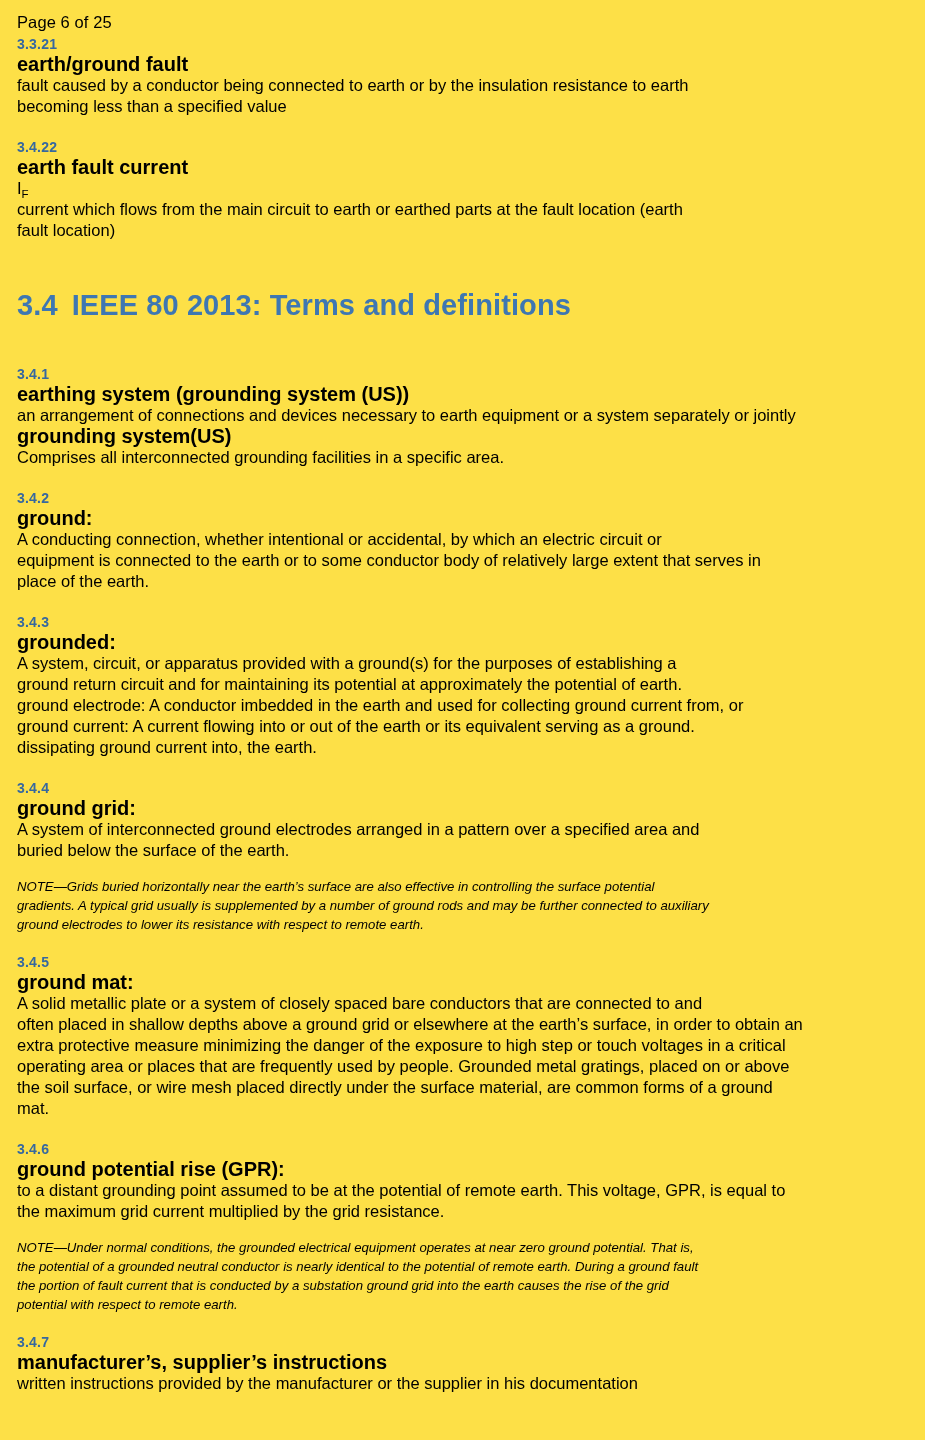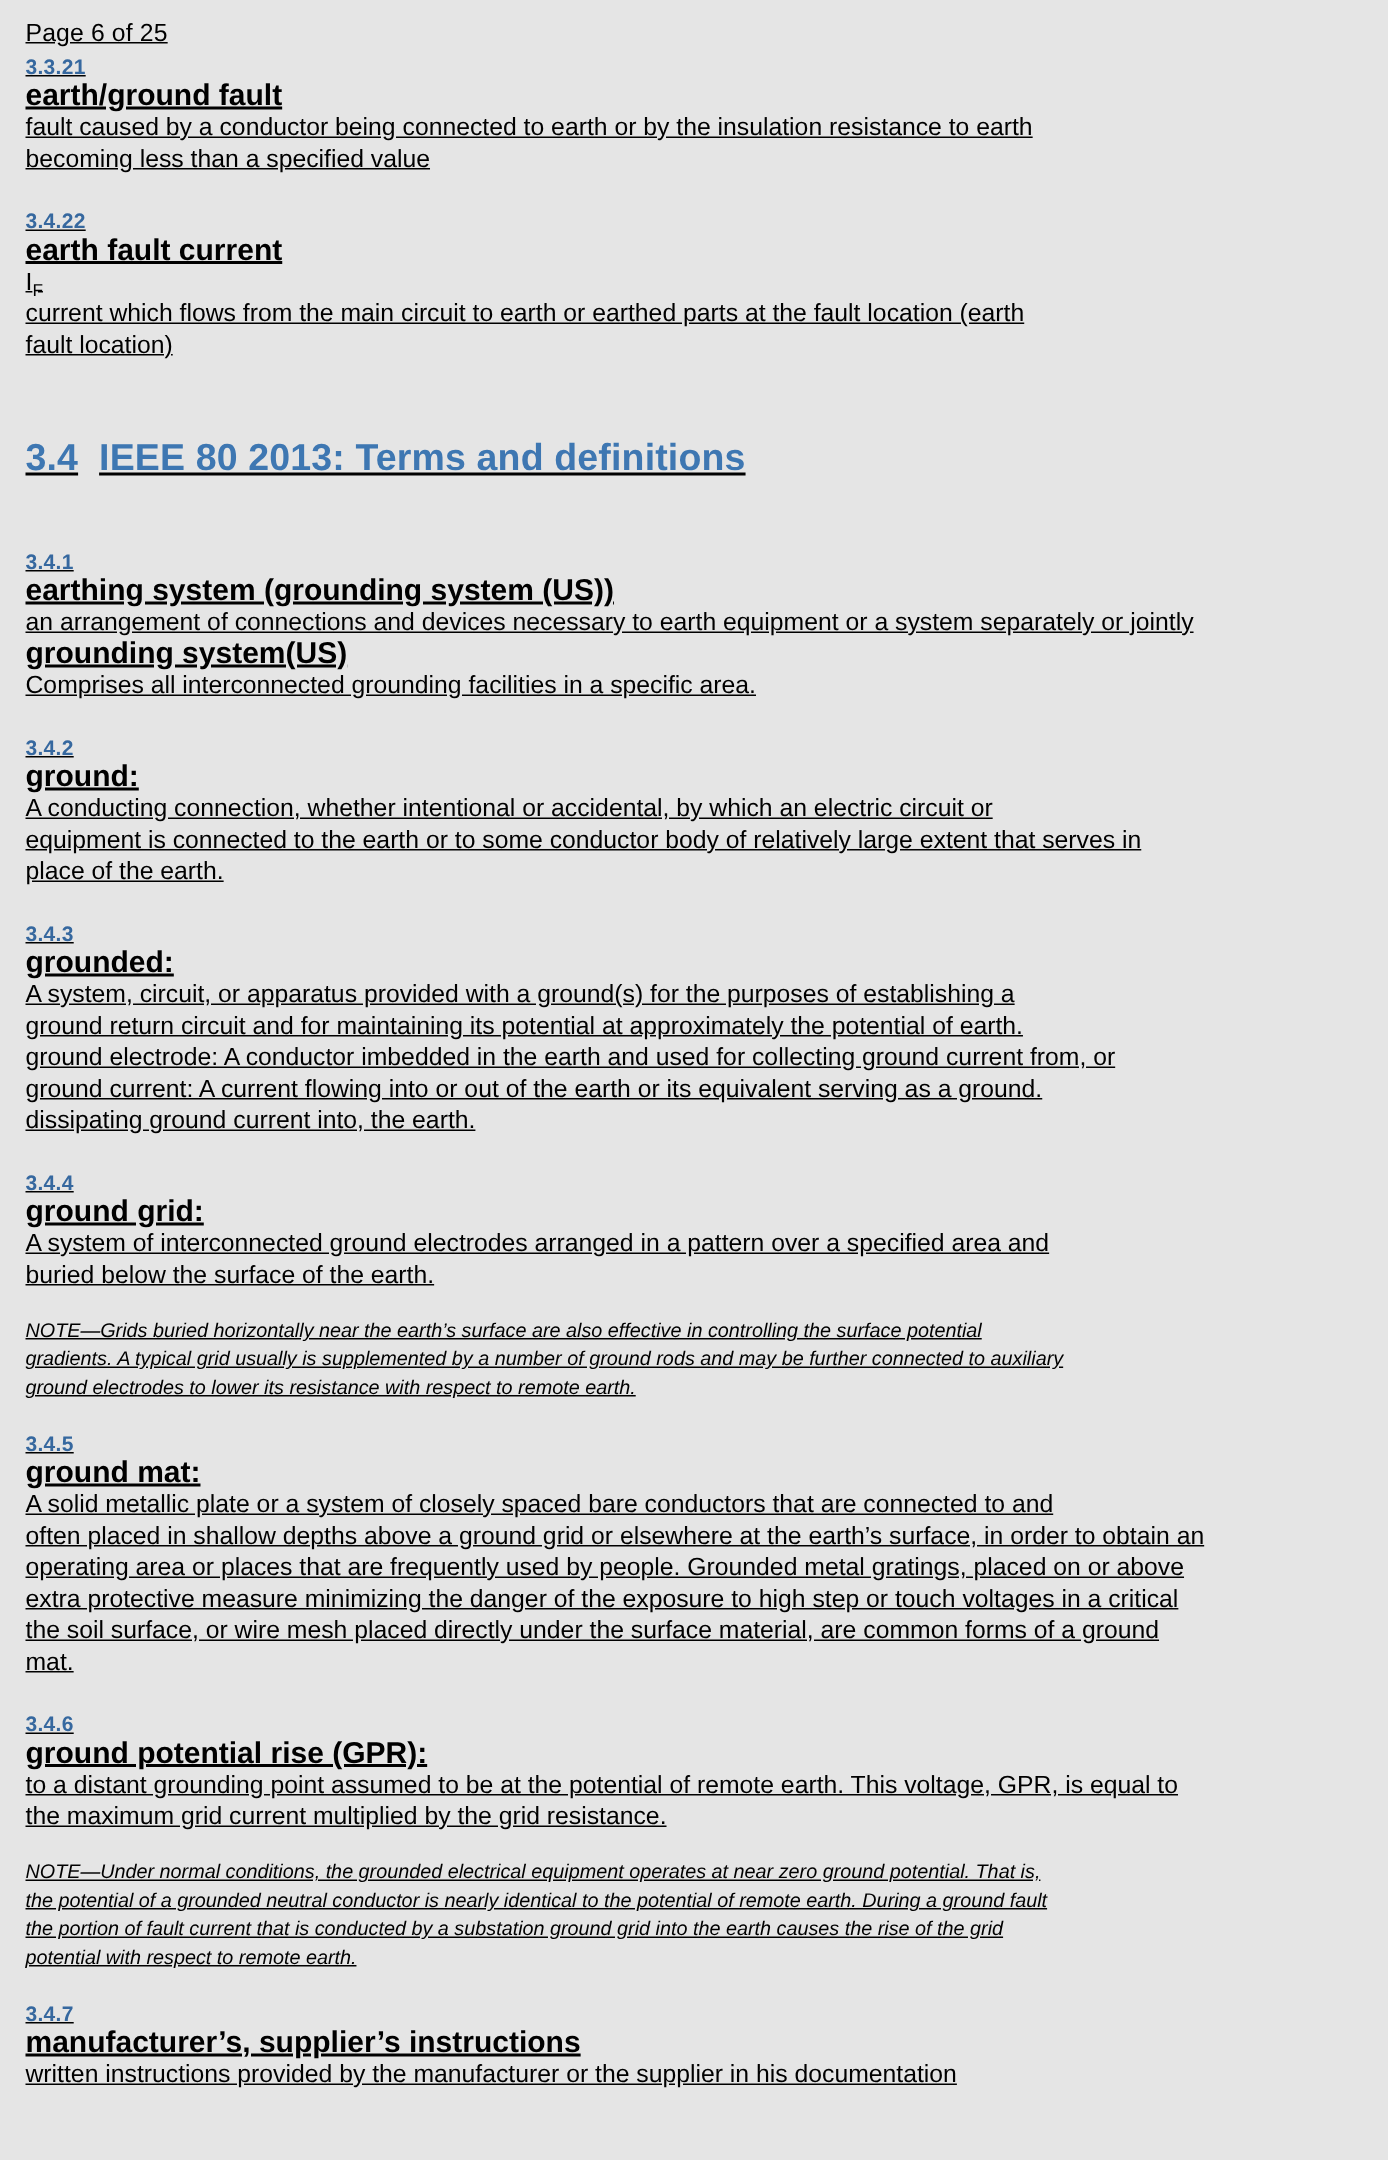--- a/index.html
+++ b/index.html
@@ -11,25 +11,24 @@
     width: 925px;
     height: 1440px;
     font-family: "Liberation Sans", sans-serif;
     color: #000000;
     -webkit-font-smoothing: antialiased;
   }
   .page {
     position: relative;
     width: 925px;
     height: 1440px;
-    background: #e5e5e5;
+    background: #fde047;
     box-sizing: border-box;
     padding: 12px 18px 0 17px;
     overflow: hidden;
-    text-decoration: underline;
   }
   .page-header {
     font-size: 16.5px;
     line-height: 21px;
     color: #000;
     margin: 0 0 1px 0;
     letter-spacing: 0.1px;
   }
   .clause-num {
     font-size: 14px;
@@ -58,21 +57,21 @@
     line-height: 0;
   }
   .note {
     font-size: 13.2px;
     line-height: 19px;
     font-style: italic;
     color: #000;
     margin: 0;
   }
   .section-heading {
-    font-size: 25px;
+    font-size: 29px;
     line-height: 28px;
     font-weight: bold;
     color: #3E77B2;
     margin: 0;
     letter-spacing: 0.1px;
   }
   .section-heading .sh-num { margin-right: 14px; }
 
   
   .entry { margin: 0; }
@@ -155,22 +154,22 @@
     <div class="note">ground electrodes to lower its resistance with respect to remote earth.</div>
   </div>
 
   <div class="gap-note-after"></div>
 
   <div class="entry">
     <div class="clause-num">3.4.5</div>
     <div class="term">ground mat:</div>
     <div class="def">A solid metallic plate or a system of closely spaced bare conductors that are connected to and</div>
     <div class="def">often placed in shallow depths above a ground grid or elsewhere at the earth’s surface, in order to obtain an</div>
+    <div class="def">extra protective measure minimizing the danger of the exposure to high step or touch voltages in a critical</div>
     <div class="def">operating area or places that are frequently used by people. Grounded metal gratings, placed on or above</div>
-    <div class="def">extra protective measure minimizing the danger of the exposure to high step or touch voltages in a critical</div>
     <div class="def">the soil surface, or wire mesh placed directly under the surface material, are common forms of a ground</div>
     <div class="def">mat.</div>
   </div>
 
   <div class="gap-entry"></div>
 
   <div class="entry">
     <div class="clause-num">3.4.6</div>
     <div class="term">ground potential rise (GPR):</div>
     <div class="def">to a distant grounding point assumed to be at the potential of remote earth. This voltage, GPR, is equal to</div>

